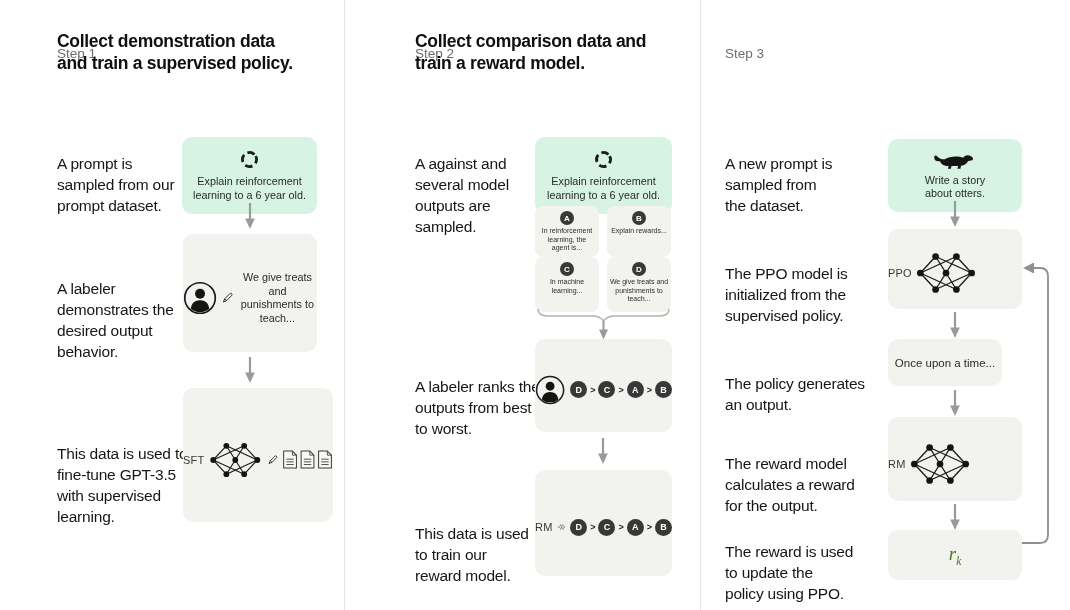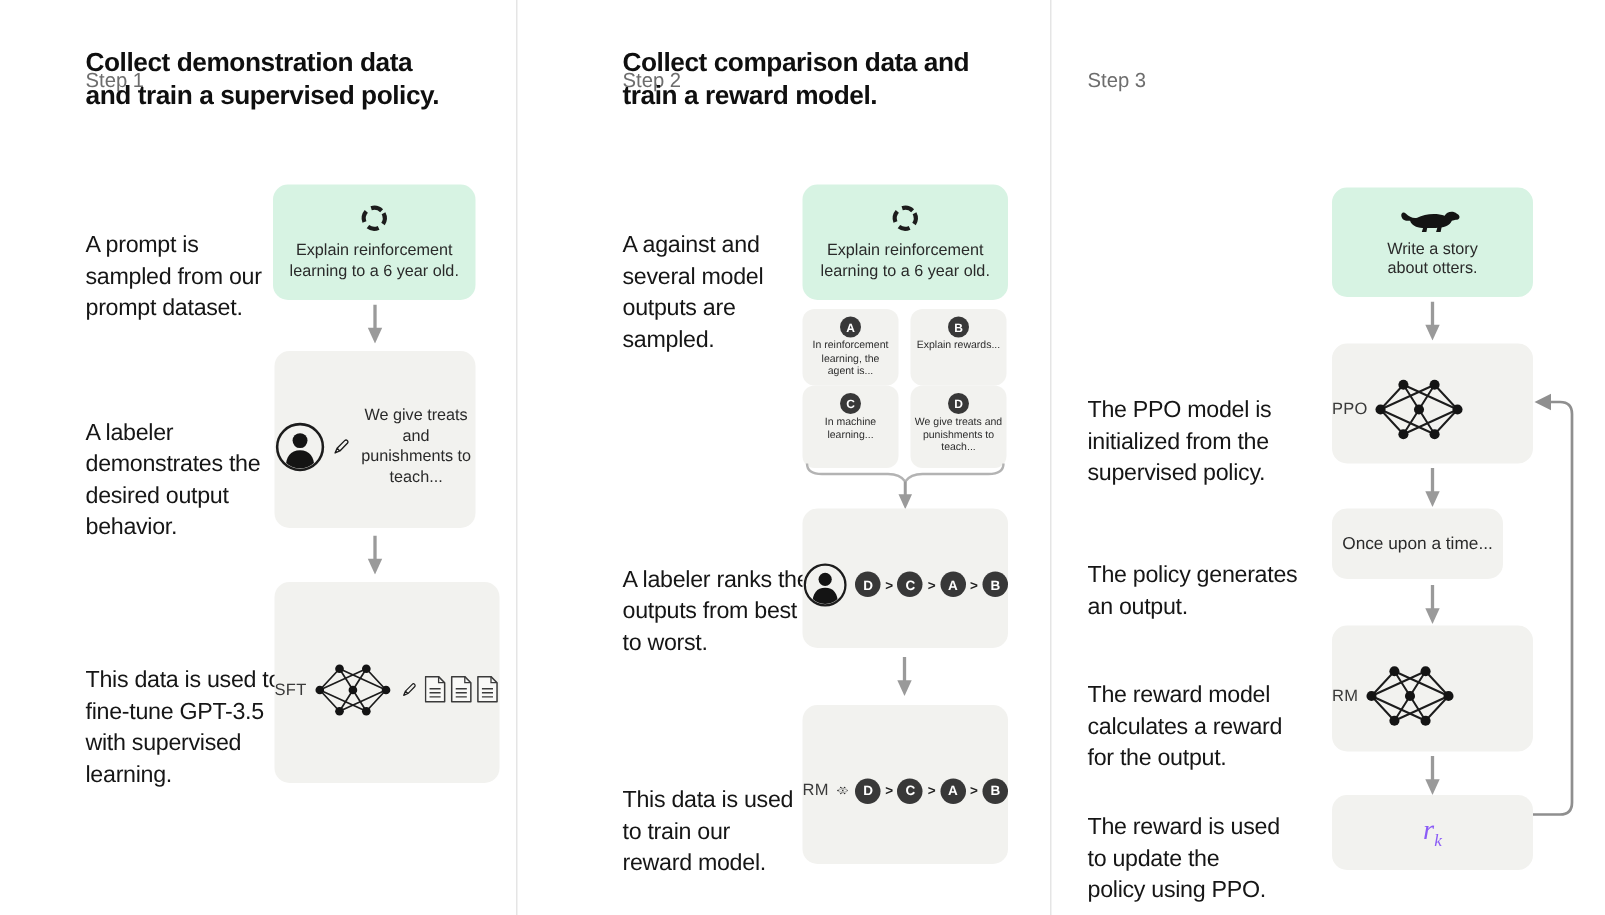--- a/index.html
+++ b/index.html
@@ -5,34 +5,34 @@
   html,body{margin:0;padding:0;background:#fff;}
   .canvas{position:relative;width:1070px;height:610px;background:#ffffff;overflow:hidden;
           font-family:"Liberation Sans",sans-serif;color:#161616;}
   .abs{position:absolute;}
   .divider{width:1px;height:610px;background:#e5e5e5;top:0;}
   .step-label{font-size:13.5px;color:#6d6d6d;letter-spacing:0;margin-top:40px;}
   .heading{font-size:17.5px;font-weight:700;line-height:22px;color:#0f0f0f;
            white-space:pre-line;letter-spacing:-0.3px;}
   .side-text{font-size:15.5px;line-height:21px;color:#161616;white-space:pre-line;letter-spacing:-0.2px;margin-top:23px;}
   .gbox{background:#d7f3e3;border-radius:10px;display:flex;flex-direction:column;
-        align-items:center;justify-content:center;gap:5px;}
+        align-items:center;justify-content:center;gap:5px;margin-top:14px;}
   .graybox{background:#f2f2ef;border-radius:10px;display:flex;flex-direction:row;
         align-items:center;}
   .caption{font-size:10.8px;line-height:13.5px;color:#2a2a2a;text-align:center;white-space:pre-line;}
   .model-label{font-size:11px;color:#3a3a3a;letter-spacing:0.2px;}
   .mini{background:#f2f2ef;border-radius:8px;display:flex;flex-direction:column;
         align-items:center;padding-top:5px;gap:2px;}
   .mini .cap{font-size:7px;line-height:8.5px;text-align:center;color:#2c2c2c;white-space:pre-line;}
   .letter-circle{width:14px;height:14px;border-radius:50%;background:#383838;color:#ffffff;
         font-size:8px;font-weight:700;display:flex;align-items:center;justify-content:center;flex:none;}
   .rank{display:flex;align-items:center;gap:3px;}
   .rank .letter-circle{width:17px;height:17px;font-size:9px;}
   .rank .sep{font-size:9px;font-weight:700;color:#222;}
-  .rk{font-family:"Liberation Serif",serif;font-style:italic;font-size:19px;color:#8b5cf6;}
+  .rk{font-family:"Liberation Serif",serif;font-style:italic;font-size:19px;color:#4d7c0f;}
   .rk sub{font-size:11.5px;}
   .output-line{font-size:11.5px;color:#2b2b2b;}
 </style>
 </head>
 <body>
 
 <svg width="0" height="0" style="position:absolute" aria-hidden="true">
   <defs>
     <symbol id="i-cycle" viewBox="0 0 24 24">
       <circle cx="12" cy="12" r="8" fill="none" stroke="#1c1c1c" stroke-width="3.2" stroke-dasharray="8.5 4.5" transform="rotate(-28 12 12)"></circle>
@@ -230,20 +230,23 @@
       <span class="letter-circle">C</span>
       <span class="sep">&gt;</span>
       <span class="letter-circle">A</span>
       <span class="sep">&gt;</span>
       <span class="letter-circle">B</span>
     </div>
   </div>
 
   <div class="abs step-label" style="left:725px;top:6px">Step 3</div>
 
+  <div class="abs side-text" style="left:725px;top:130px;width:150px">A new prompt is
+sampled from
+the dataset.</div>
   <div class="abs gbox" style="left:888px;top:125px;width:134px;height:73px;gap:4px">
     <svg width="44" height="19">
         <use href="#i-otter"></use>
       </svg>
     <div class="caption">Write a story
 about otters.</div>
   </div>
 
   <svg class="abs" style="left:949px;top:201px" width="12" height="26">
       <use href="#i-arrow"></use>

